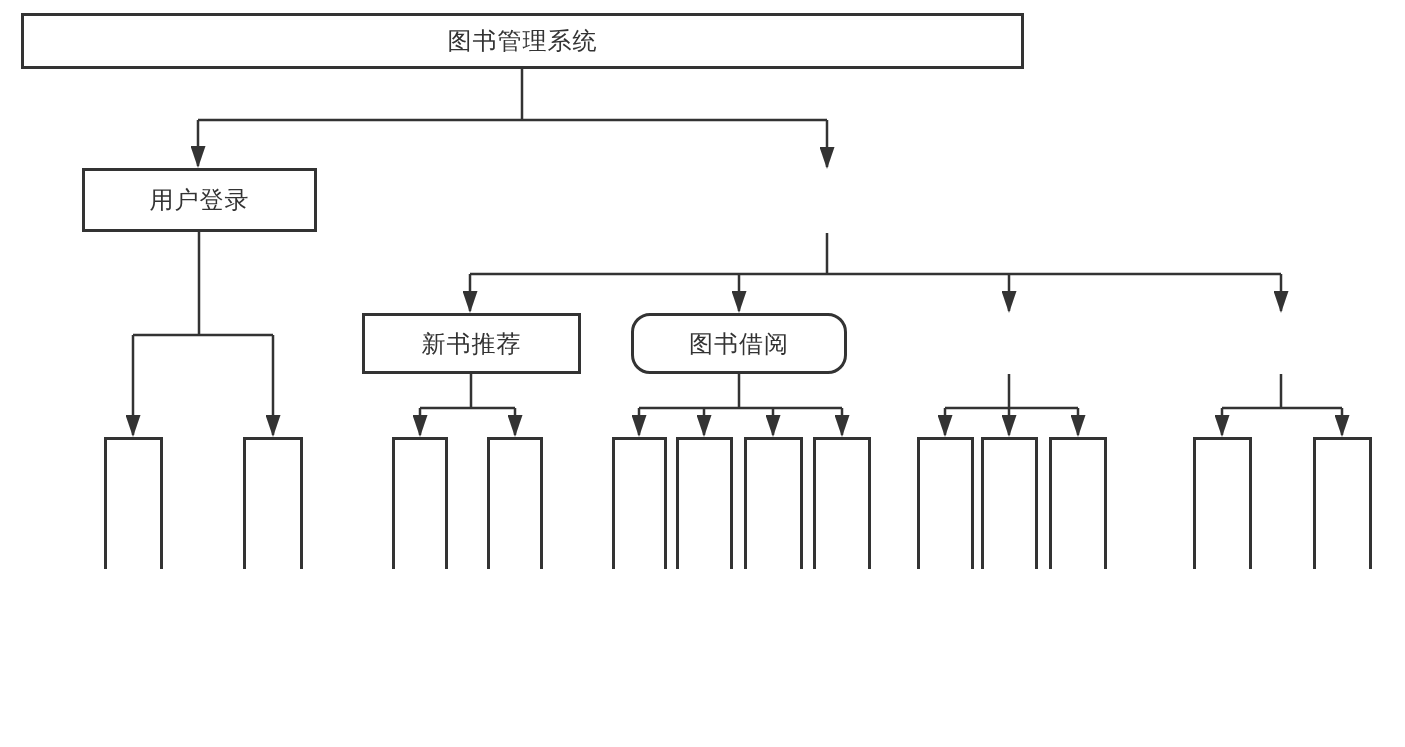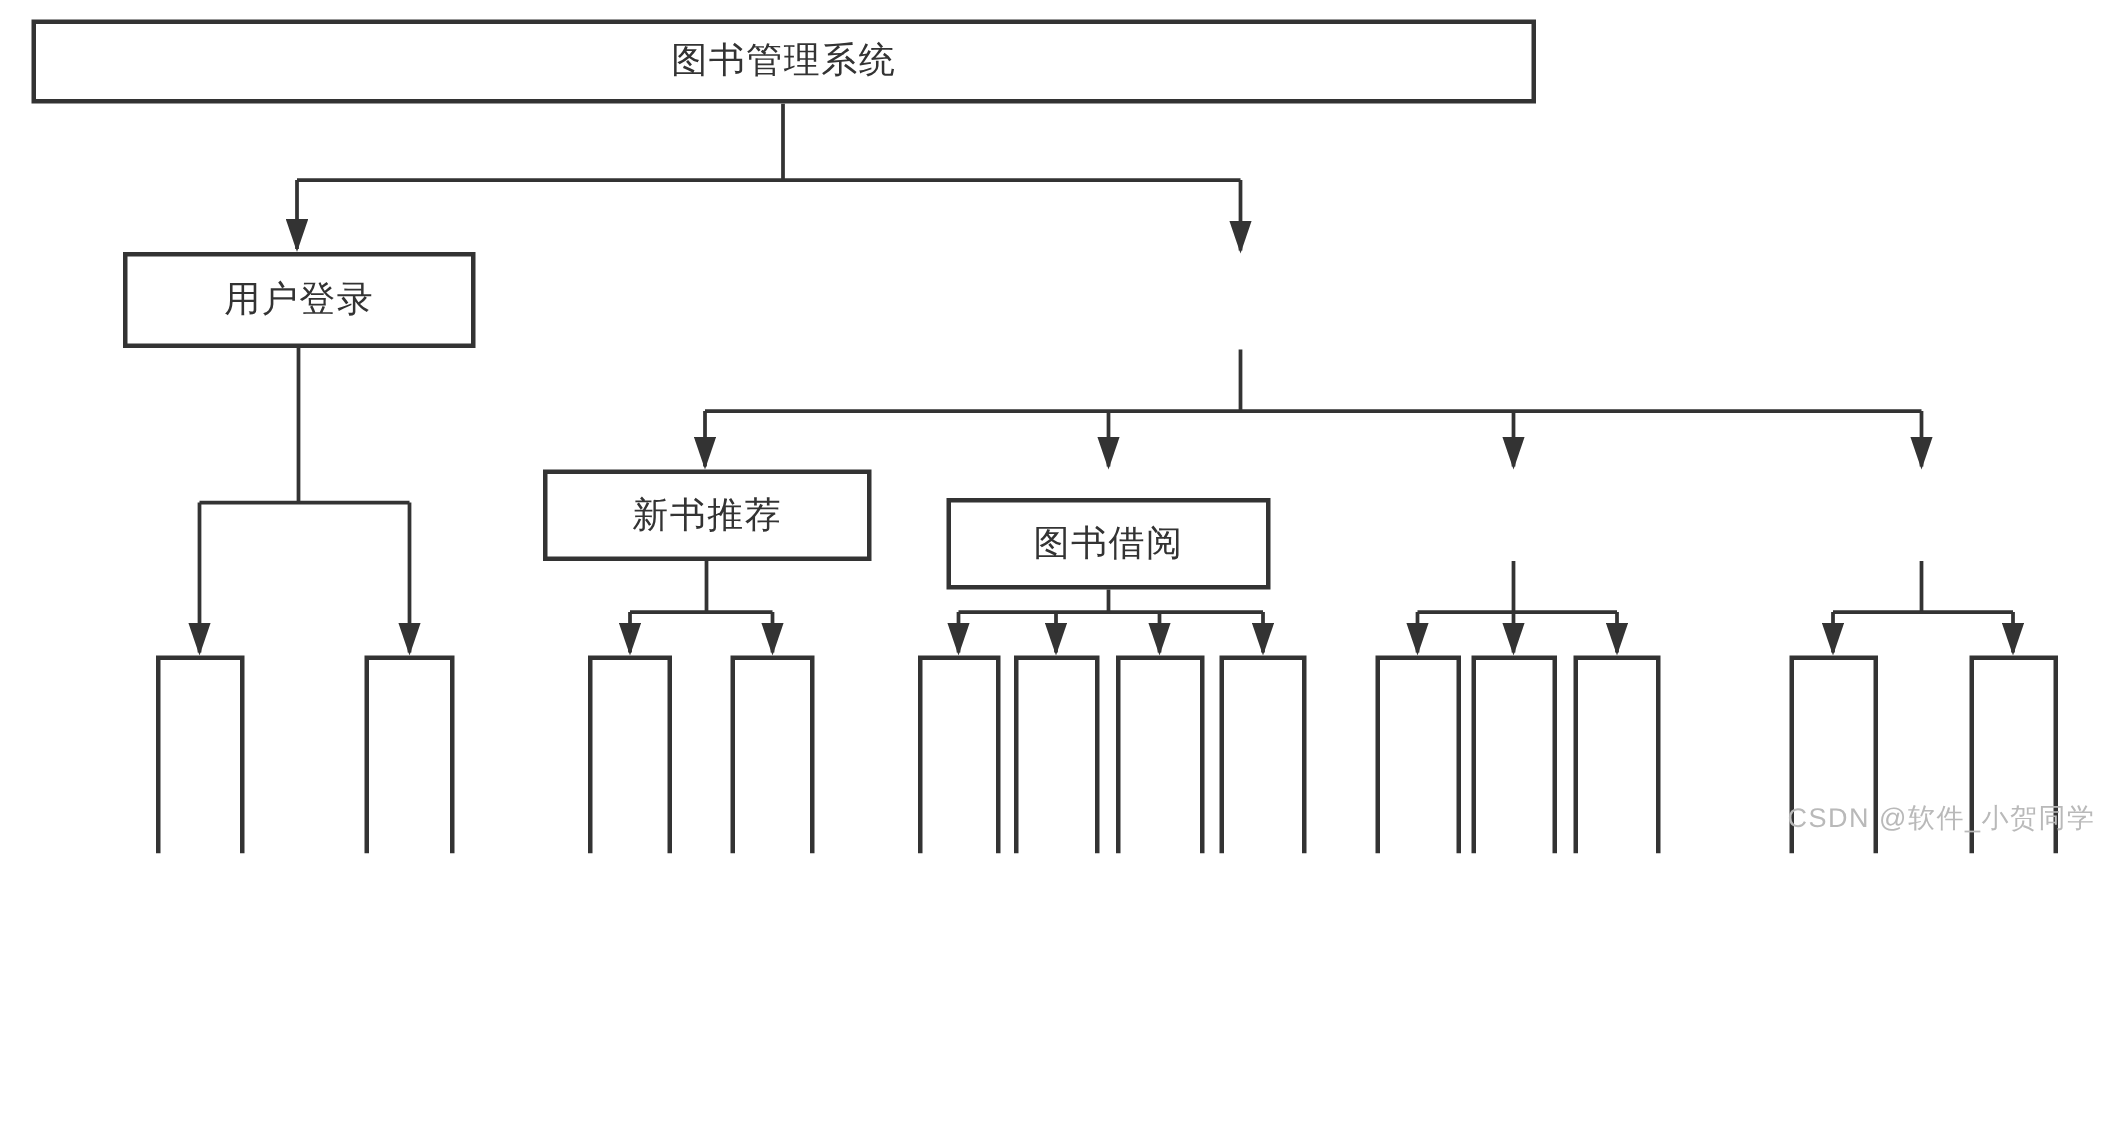--- a/index.html
+++ b/index.html
@@ -94,21 +94,21 @@
     <path d="M1078 408 V435" stroke="#333333" stroke-width="2.5" fill="none" marker-end="url(#arrow)"></path>
     <path d="M1222 408 V435" stroke="#333333" stroke-width="2.5" fill="none" marker-end="url(#arrow)"></path>
     <path d="M1342 408 V435" stroke="#333333" stroke-width="2.5" fill="none" marker-end="url(#arrow)"></path>
   </svg>
 
   <div class="box" style="left:21px; top:13px; width:1003px; height:56px;">图书管理系统</div>
 
   <div class="box" style="left:82px; top:168px; width:235px; height:64px;">用户登录</div>
 
   <div class="box" style="left:362px; top:313px; width:219px; height:61px;">新书推荐</div>
-  <div class="box" style="left:631px; top:332px; width:216px; height:61px;">图书借阅</div>
+  <div class="box" style="left:631px; top:313px; width:216px; height:61px;border-radius:19px;">图书借阅</div>
 
   <div class="box leaf" style="left:104px; width:59px;">
     <span class="vtext">用户登录</span>
   </div>
   <div class="box leaf" style="left:243px; width:60px;">
     <span class="vtext">注销登录</span>
   </div>
 
   <div class="box leaf" style="left:392px; width:56px;">
     <span class="vtext">查询图书</span>
@@ -140,15 +140,14 @@
     <span class="vtext">确认归还（管理员）</span>
   </div>
 
   <div class="box leaf" style="left:1193px; width:59px;">
     <span class="vtext">新增借阅记录</span>
   </div>
   <div class="box leaf" style="left:1313px; width:59px;">
     <span class="vtext">查询借阅记录</span>
   </div>
 
-  <div class="watermark">CSDN @软件_小贺同学</div>
 
 </div>
 
 </body></html>

